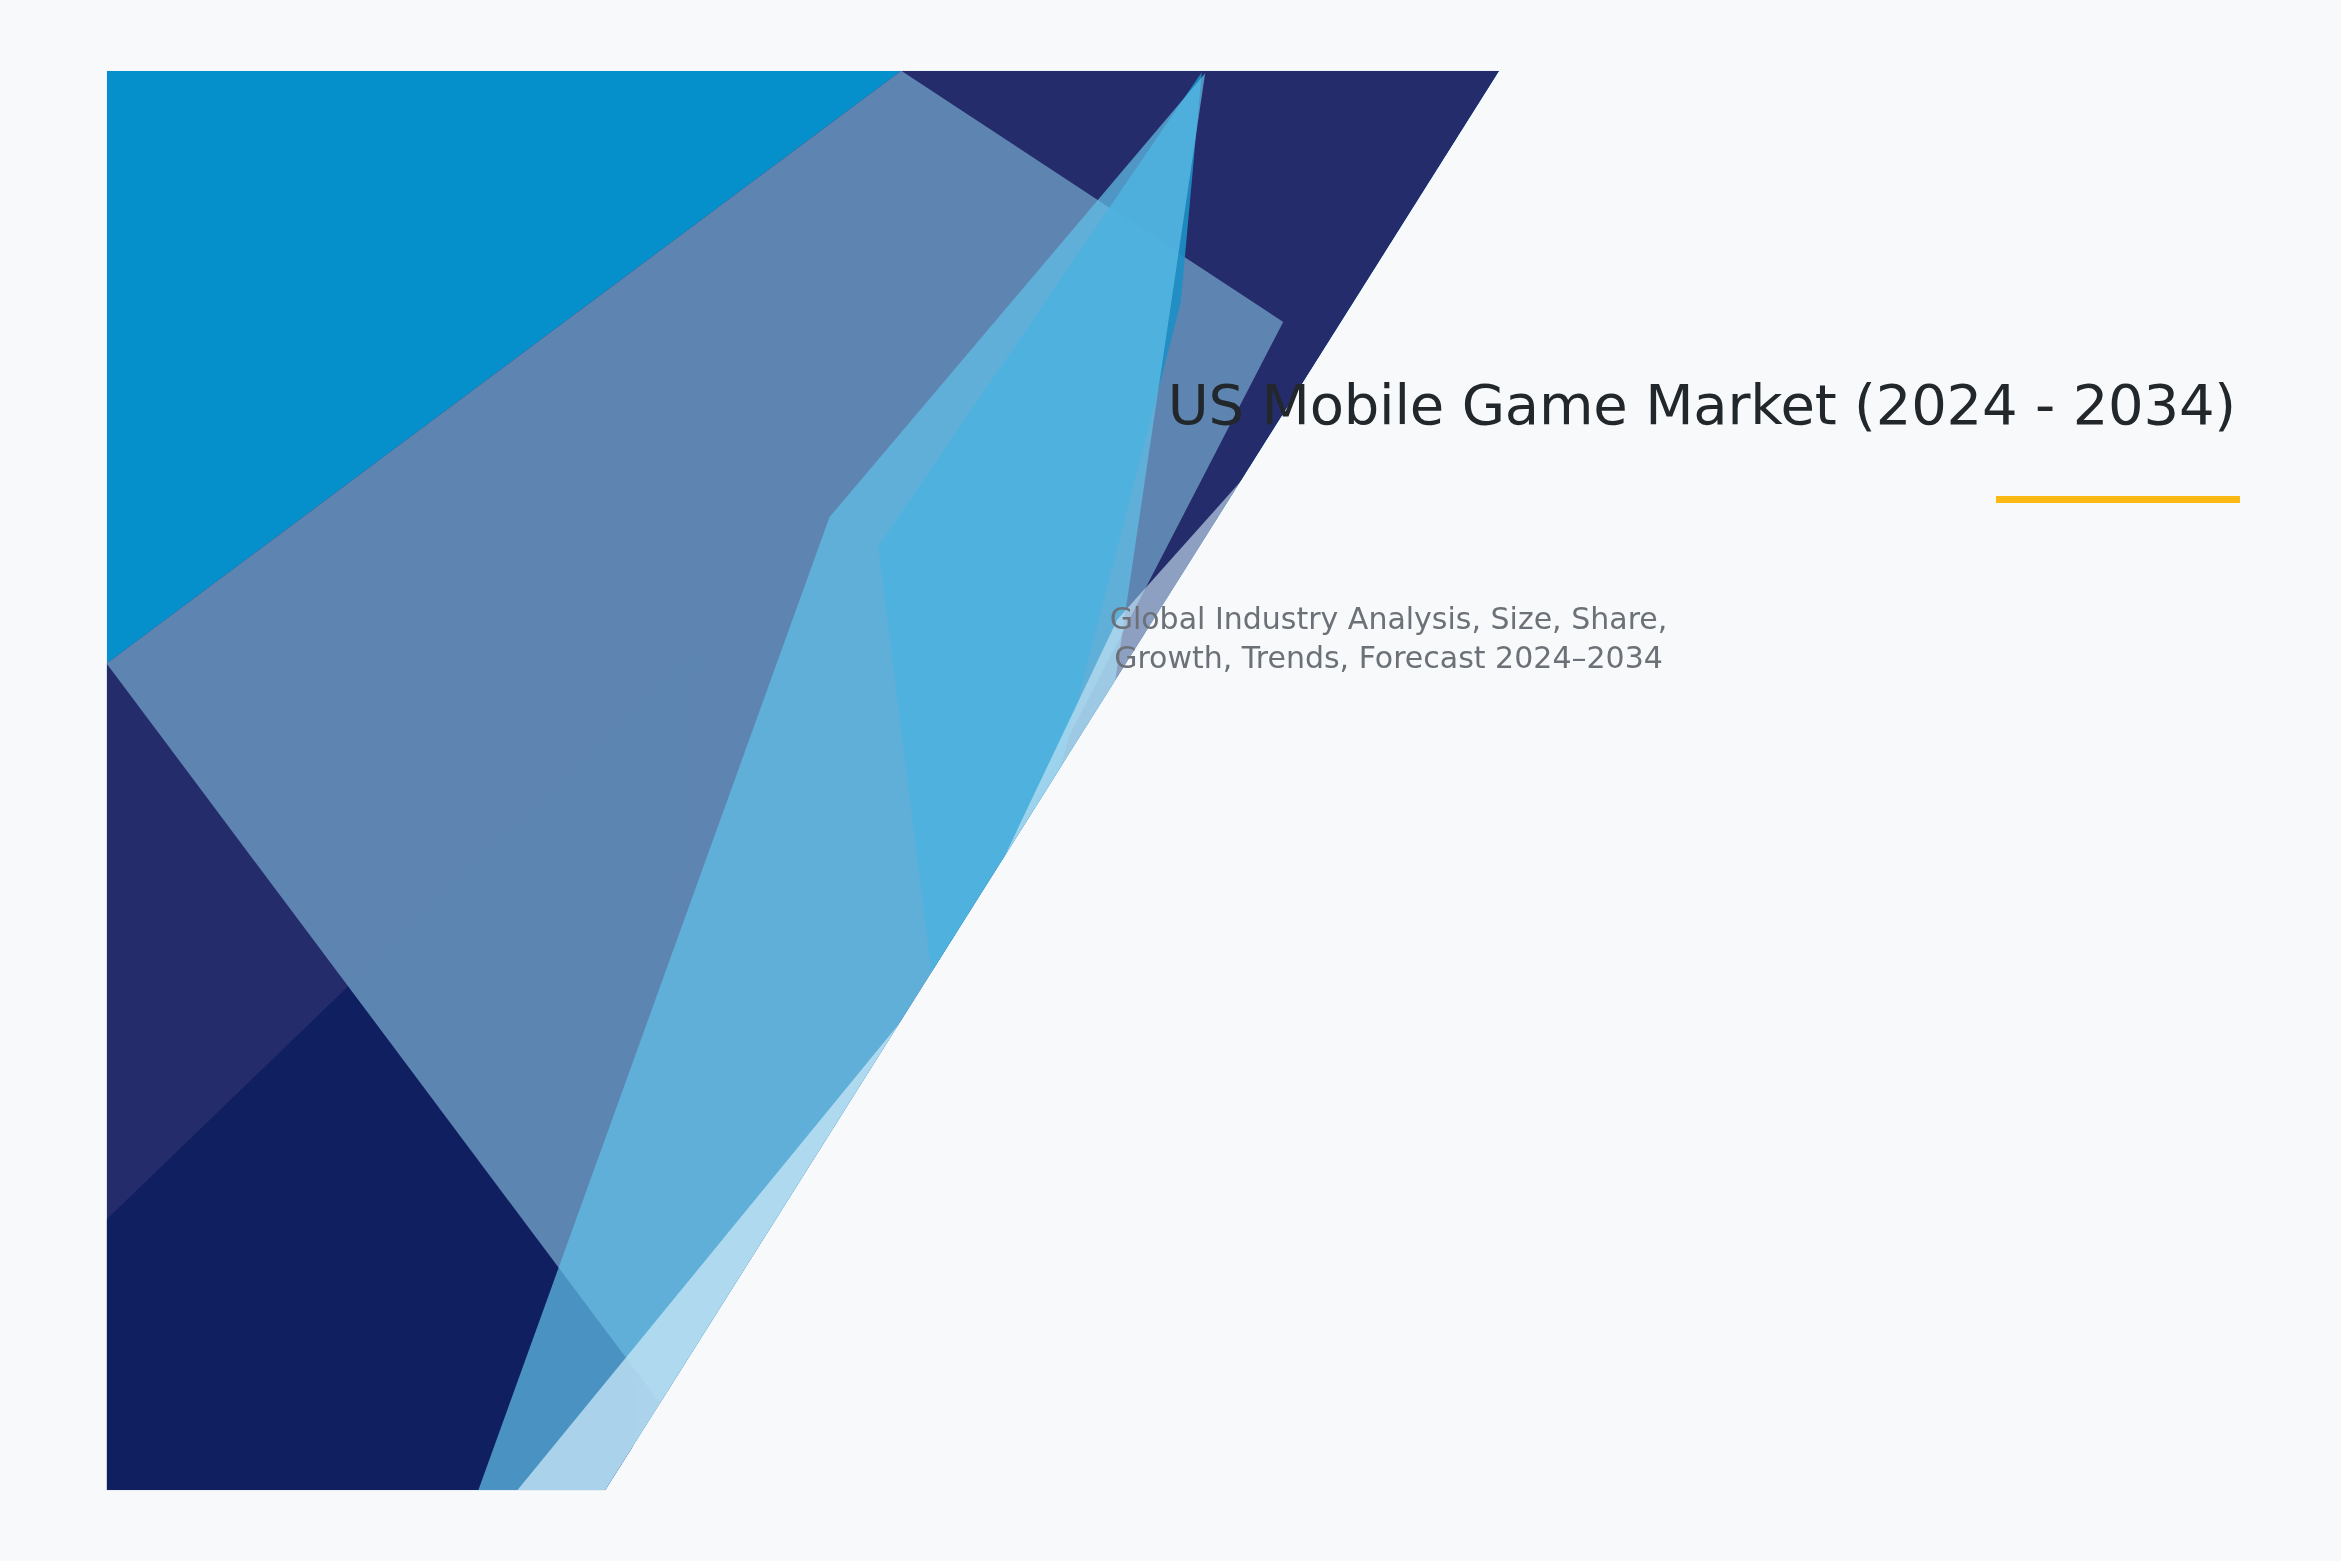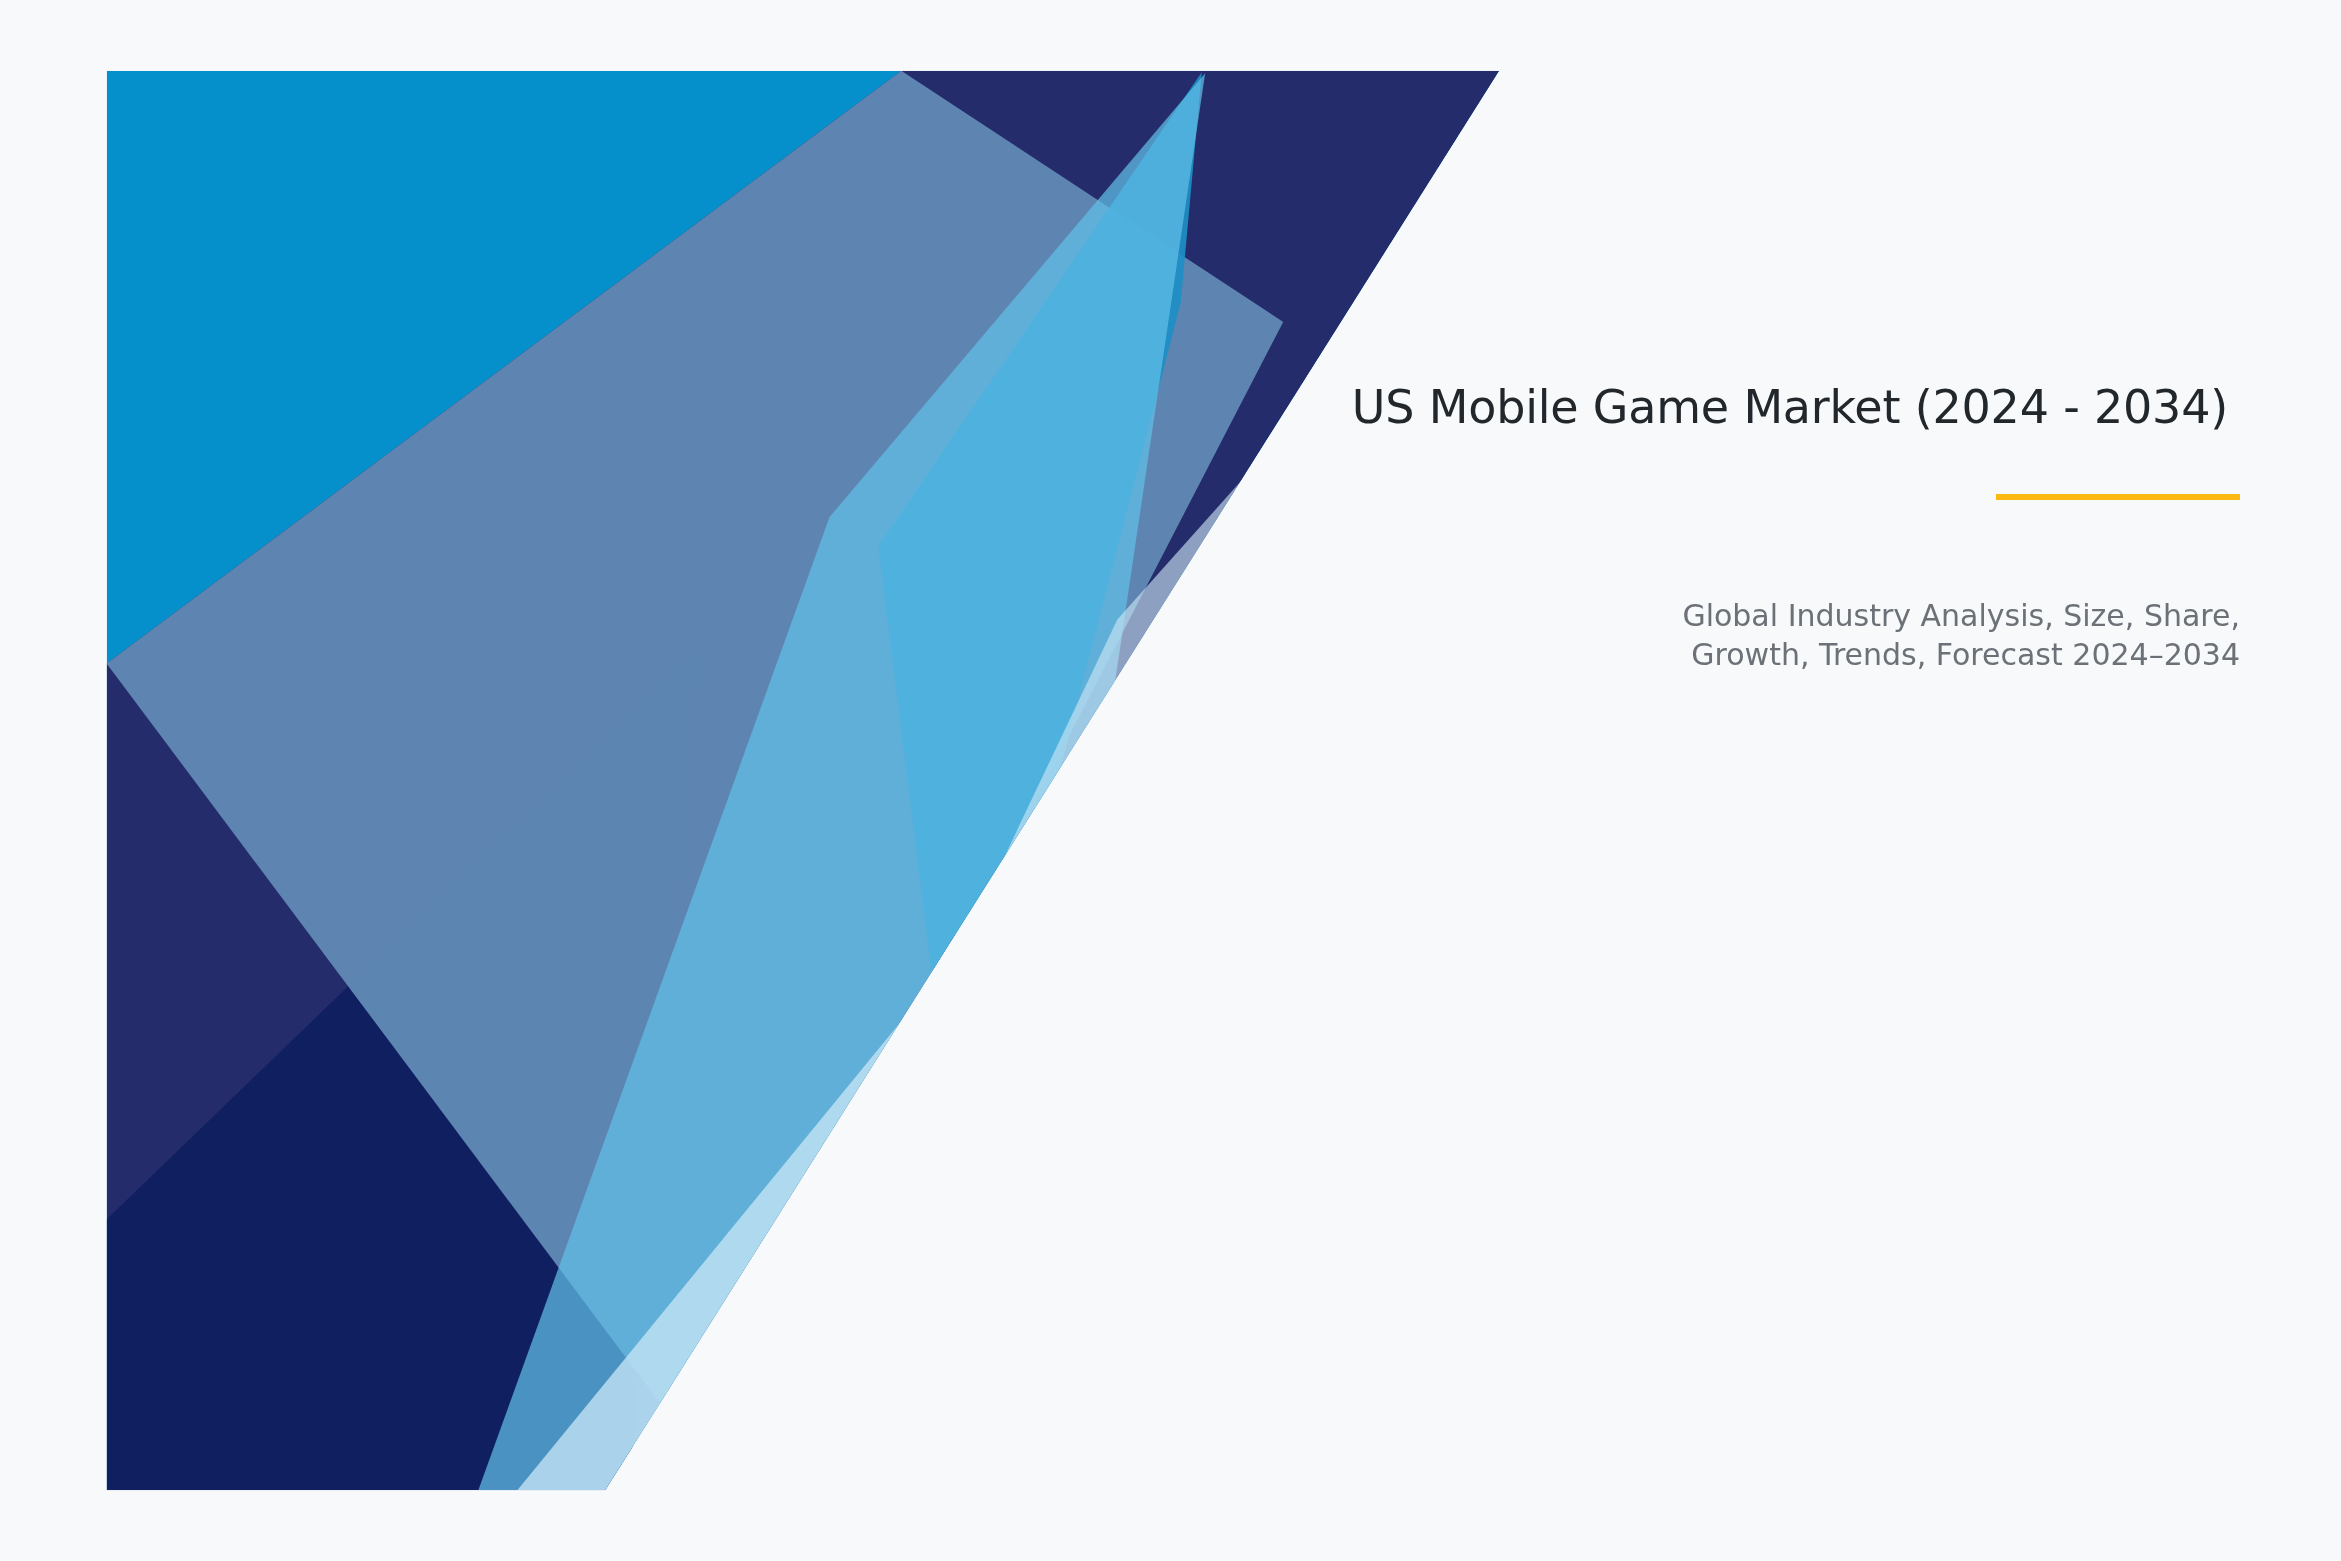--- a/index.html
+++ b/index.html
@@ -31,24 +31,24 @@
     height: 1561px;
   }
   .text-block {
     position: absolute;
     left: 537px;
     top: 371px;
     width: 1703px;
     text-align: right;
   }
   .page-title {
-    margin: 12px;
+    margin: 4px;
     font-family: "DejaVu Sans", sans-serif;
     font-weight: 400;
-    font-size: 46px;
+    font-size: 56px;
     line-height: 1.08;
     letter-spacing: -0.2px;
     color: #22272b;
     white-space: nowrap;
   }
   .accent-rule-wrap {
     display: block;
     margin-top: 61px;
     text-align: right;
     line-height: 0;
@@ -62,20 +62,21 @@
   }
   .page-subtitle {
     margin: 0;
     margin-top: 96px;
     font-family: "DejaVu Sans", sans-serif;
     font-weight: 400;
     font-size: 30px;
     line-height: 1.30;
     color: #6b7177;
     white-space: pre-line;
+    text-align: center;
   }
 </style>
 </head>
 <body>
 
 <div class="slide">
 
   <div class="artwork">
     <svg viewBox="0 0 4800 3200" xmlns="http://www.w3.org/2000/svg" aria-hidden="true">
       <defs>

